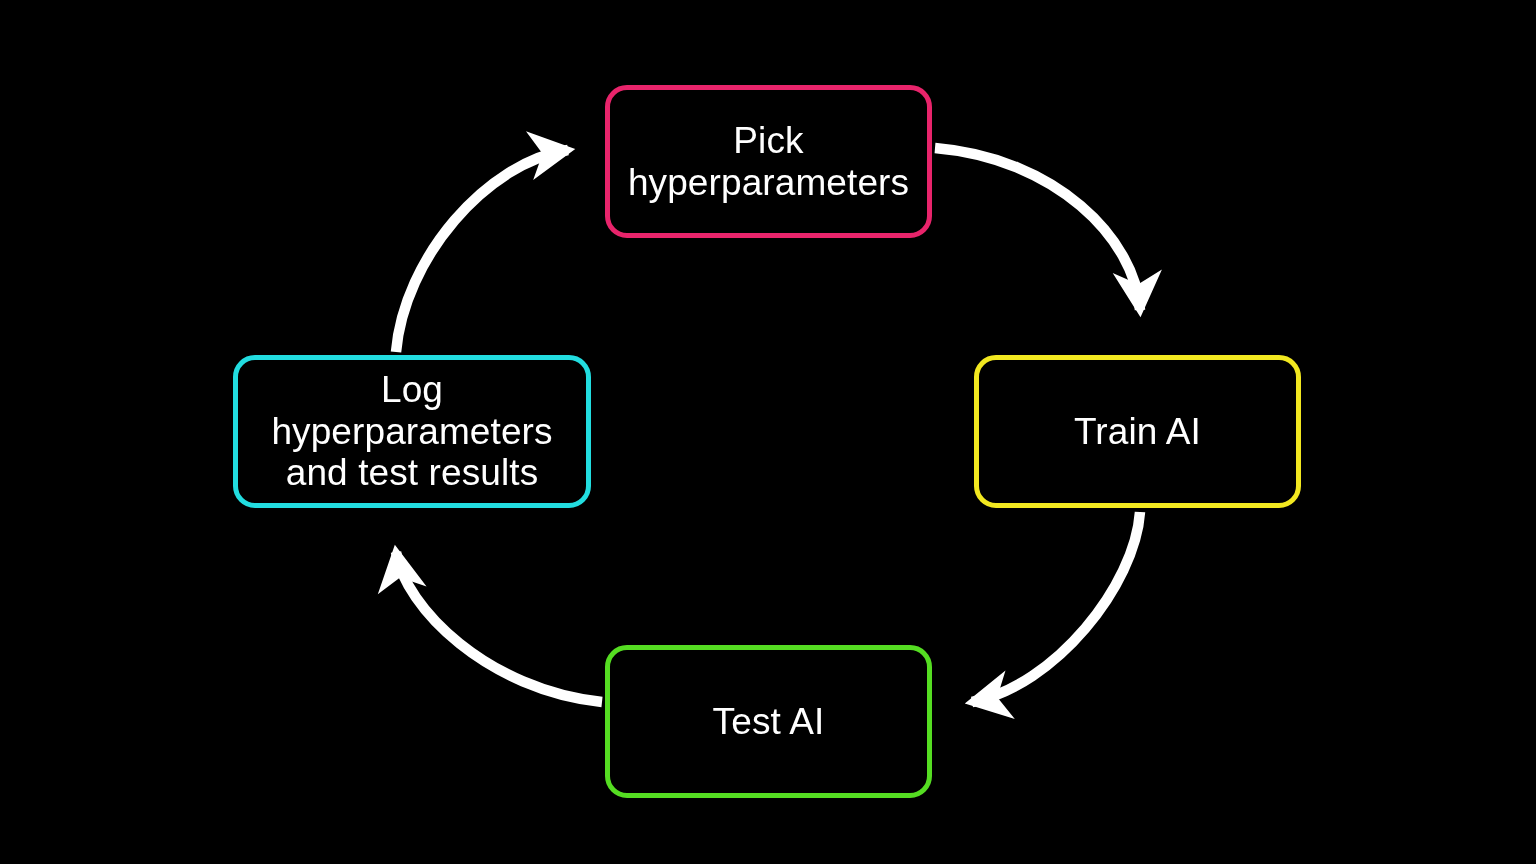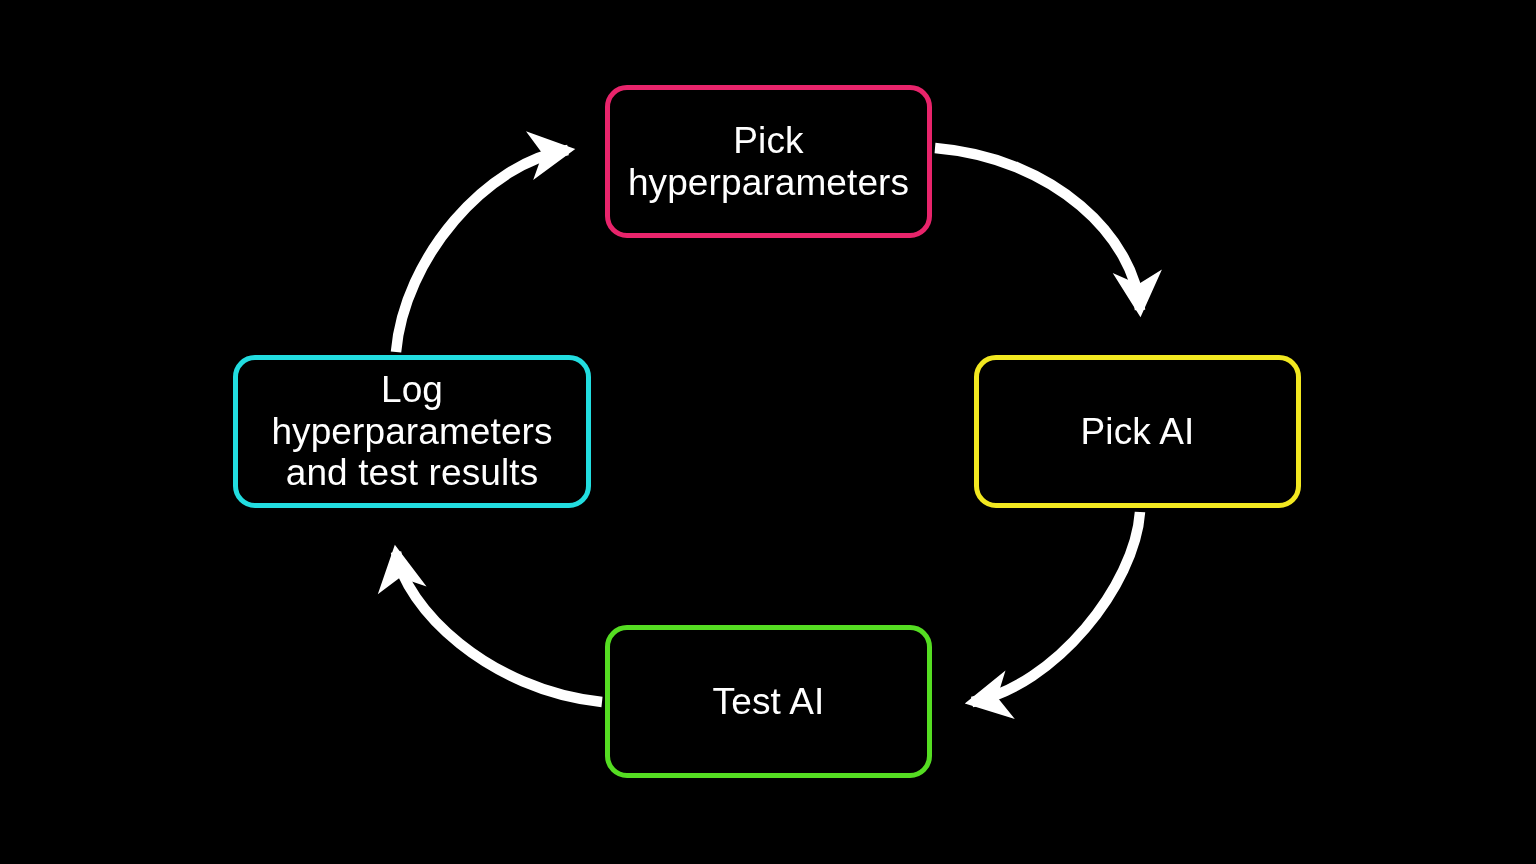--- a/index.html
+++ b/index.html
@@ -75,24 +75,24 @@
 
     <path d="M 396 352 C 404 258, 487 162, 568 150" fill="none" stroke="#ffffff" stroke-width="10.5" stroke-linecap="butt" marker-end="url(#arrowhead)"></path>
   </svg>
 
   <div class="node" id="node-pick" style="border-color: rgb(232, 36, 107);">
     <span class="node-label" style="color: rgb(255, 255, 255);">Pick
 hyperparameters</span>
   </div>
 
   <div class="node" id="node-train" style="border-color: rgb(242, 232, 32);">
-    <span class="node-label" style="color: rgb(255, 255, 255);">Pick AI</span>
+    <span class="node-label" style="color: rgb(255, 255, 255);">Train AI</span>
   </div>
 
-  <div class="node" id="node-test" style="border-color: rgb(85, 221, 34);">
+  <div class="node" id="node-test" style="border-color: rgb(85, 221, 34); margin-top: 20px;">
     <span class="node-label" style="color: rgb(255, 255, 255);">Test AI</span>
   </div>
 
   <div class="node" id="node-log" style="border-color: rgb(34, 221, 224);">
     <span class="node-label" style="color: rgb(255, 255, 255);">Log
 hyperparameters
 and test results</span>
   </div>
 
 </div>

